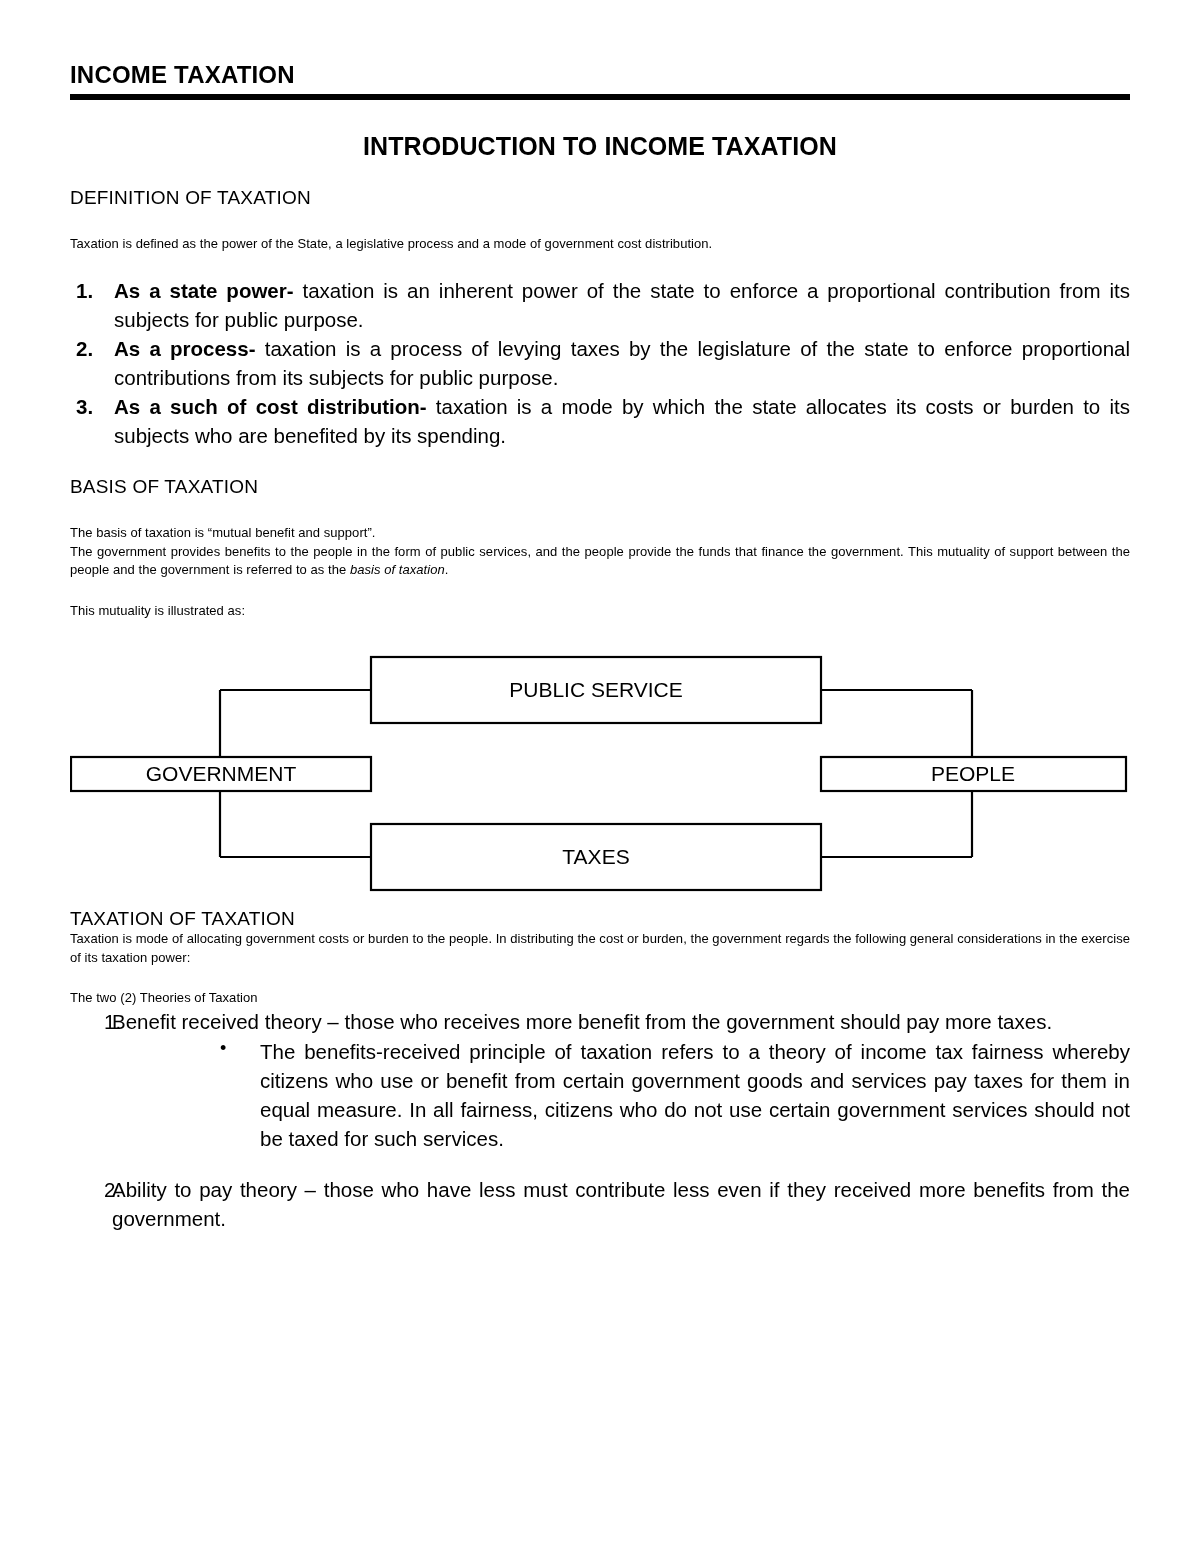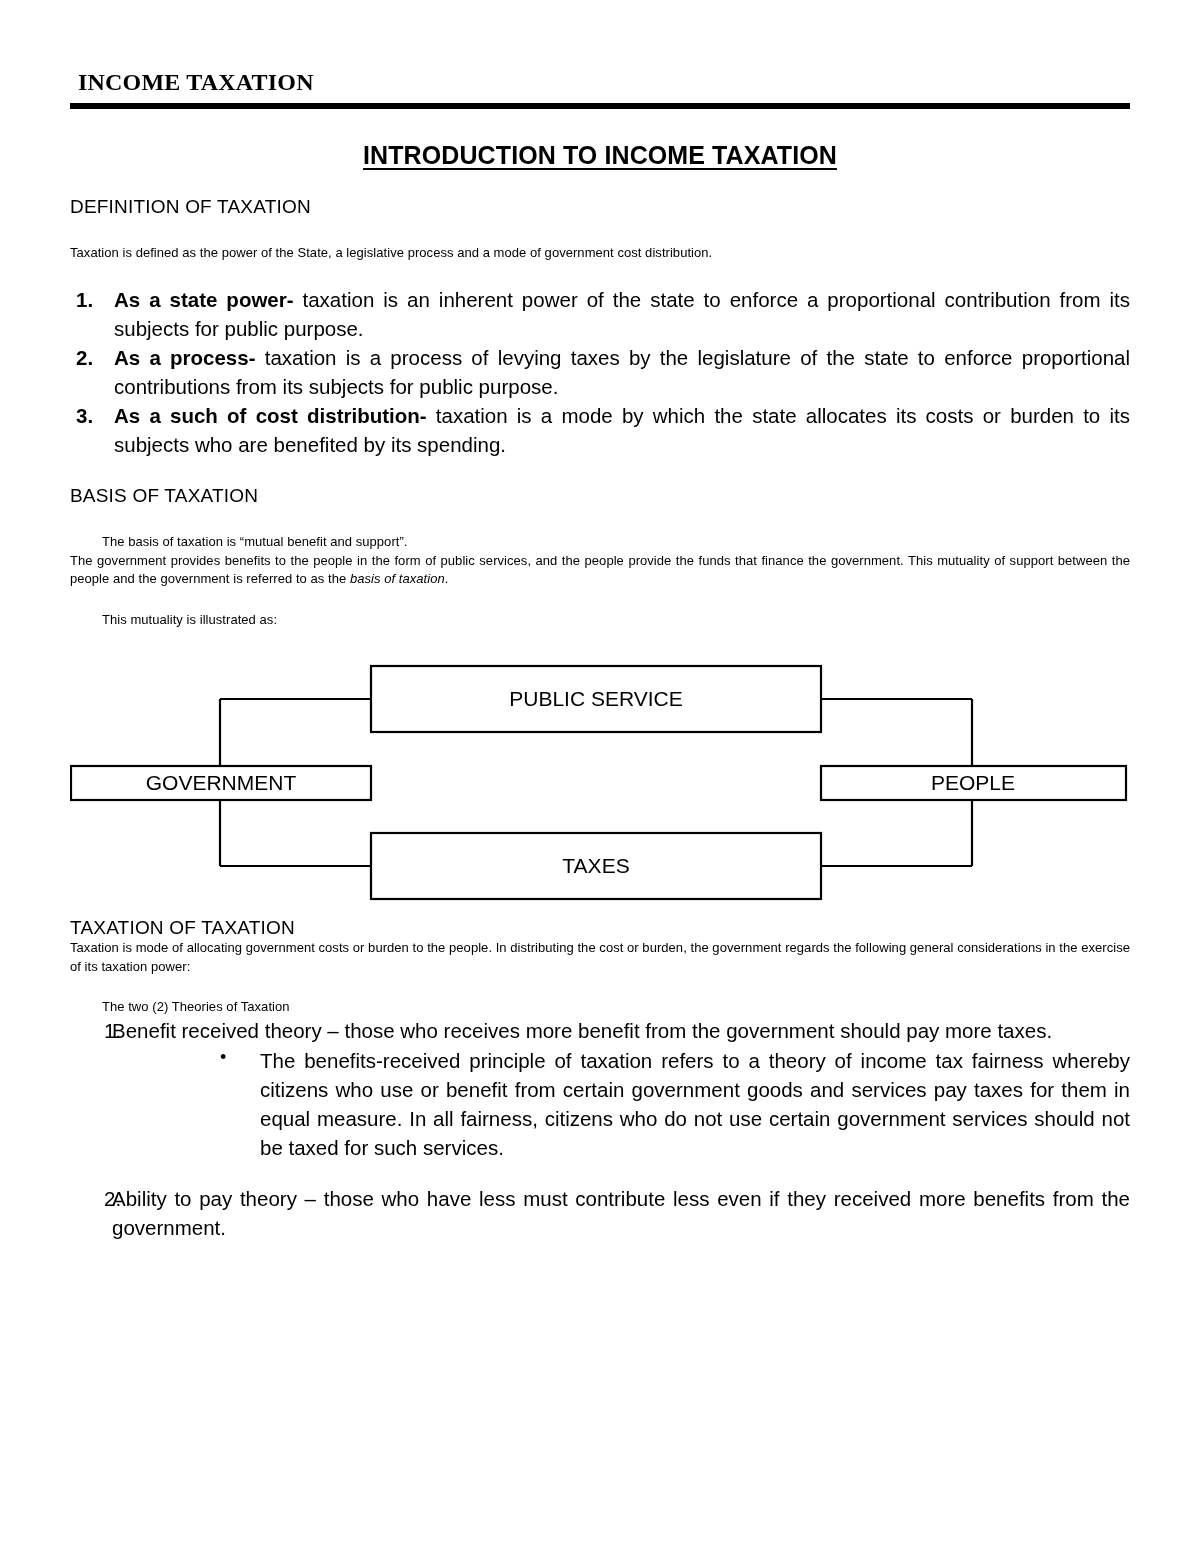--- a/index.html
+++ b/index.html
@@ -22,56 +22,54 @@
     box-sizing: border-box;
     padding: 62px 70px 0 70px;
   }
 
   
   .doc-header {
     font-size: 24px;
     font-weight: bold;
     letter-spacing: 0.2px;
     line-height: 1.05;
-    margin: 8px;
-    font-family: Liberation Serif, serif;
+    margin: 0;
   }
   .header-rule {
     margin-top: 7px;
     width: 1060px;
     height: 6px;
     background: #000000;
   }
 
   
   .doc-title {
     text-align: center;
     font-size: 25px;
     font-weight: bold;
-    text-decoration: underline;
     text-underline-offset: 4px;
     margin: 32px 0 0 0;
     letter-spacing: 0.1px;
   }
 
   
   .section-head {
     font-size: 19px;
     font-weight: normal;
     margin: 0;
     letter-spacing: 0.2px;
   }
   p.body {
     font-size: 13px;
     line-height: 1.42;
     margin: 0;
     text-align: justify;
     letter-spacing: 0.05px;
   }
-  p.body.nojust { text-align: left; margin-left: 32px; }
+  p.body.nojust { text-align: left; }
 
   .sp-10 { height: 10px; }
   .sp-22 { height: 22px; }
   .sp-26 { height: 26px; }
 
   
   ol.num {
     margin: 0;
     padding: 0;
     list-style: none;

